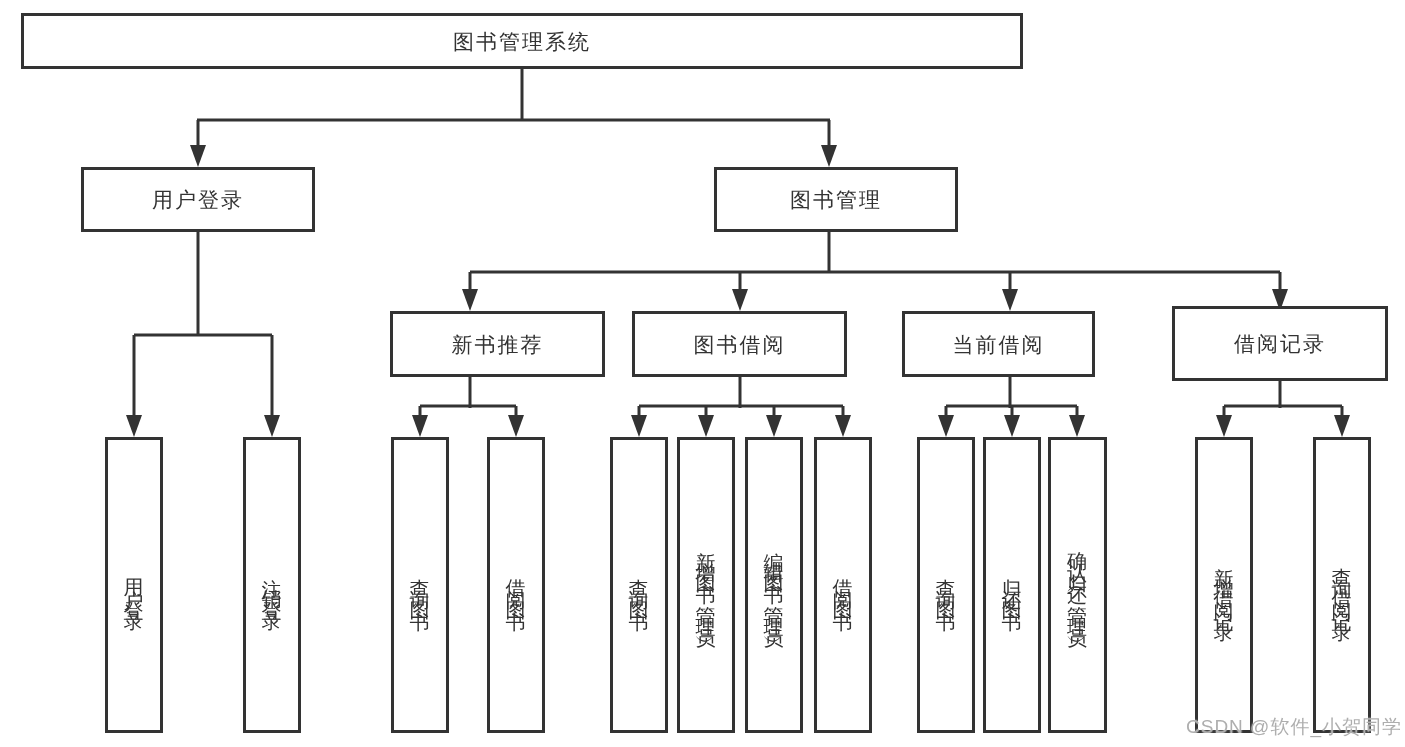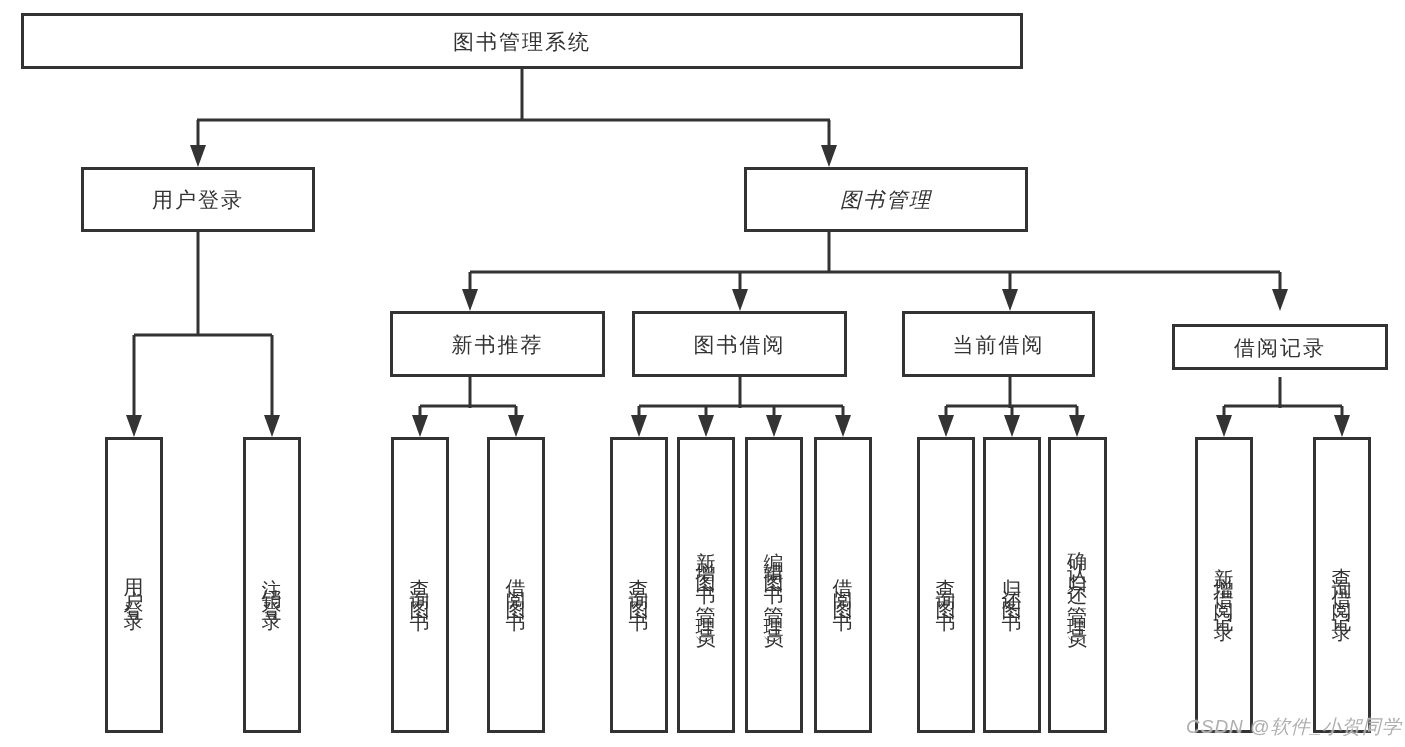--- a/index.html
+++ b/index.html
@@ -41,21 +41,20 @@
   .watermark {
     position: absolute;
     left: 1186px;
     top: 714px;
     font-size: 19px;
     letter-spacing: 1px;
     color: #aeaeae;
     text-shadow: 0 0 2px #ffffff;
     white-space: nowrap;
     z-index: 10;
-    font-style: italic;
   }
 </style>
 </head>
 <body>
 
 <div class="stage">
 
   <svg class="connectors" viewBox="0 0 1405 747" xmlns="http://www.w3.org/2000/svg">
 
     <g stroke="#333333" stroke-width="3" fill="none">
@@ -143,29 +142,29 @@
     <g fill="#333333" stroke="none">
       <path d="M1224 437 l -8 -22 h 16 z"></path>
       <path d="M1342 437 l -8 -22 h 16 z"></path>
     </g>
   </svg>
 
   <div class="node" style="left:21px; top:13px; width:1002px; height:56px;">图书管理系统</div>
 
   <div class="node" style="left:81px; top:167px; width:234px; height:65px;">用户登录</div>
 
-  <div class="node" style="left:744px; top:167px; width:284px; height:65px;font-style:italic;">图书管理</div>
+  <div class="node" style="left:714px; top:167px; width:244px; height:65px;">图书管理</div>
 
   <div class="node" style="left:363px; top:311px; width:215px; height:66px;margin-left:27px;">新书推荐</div>
 
   <div class="node" style="left:632px; top:311px; width:215px; height:66px;">图书借阅</div>
 
   <div class="node" style="left:902px; top:311px; width:193px; height:66px;">当前借阅</div>
 
-  <div class="node" style="left:1172px; top:324px; width:216px; height:46px;">借阅记录</div>
+  <div class="node" style="left:1172px; top:306px; width:216px; height:75px;">借阅记录</div>
 
   <div class="node leaf" style="left:105px; top:437px; width:58px; height:296px;">用户登录</div>
 
   <div class="node leaf" style="left:243px; top:437px; width:58px; height:296px;">注销登录</div>
 
   <div class="node leaf" style="left:391px; top:437px; width:58px; height:296px;">查询图书</div>
 
   <div class="node leaf" style="left:487px; top:437px; width:58px; height:296px;">借阅图书</div>
 
   <div class="node leaf" style="left:610px; top:437px; width:58px; height:296px;">查询图书</div>

